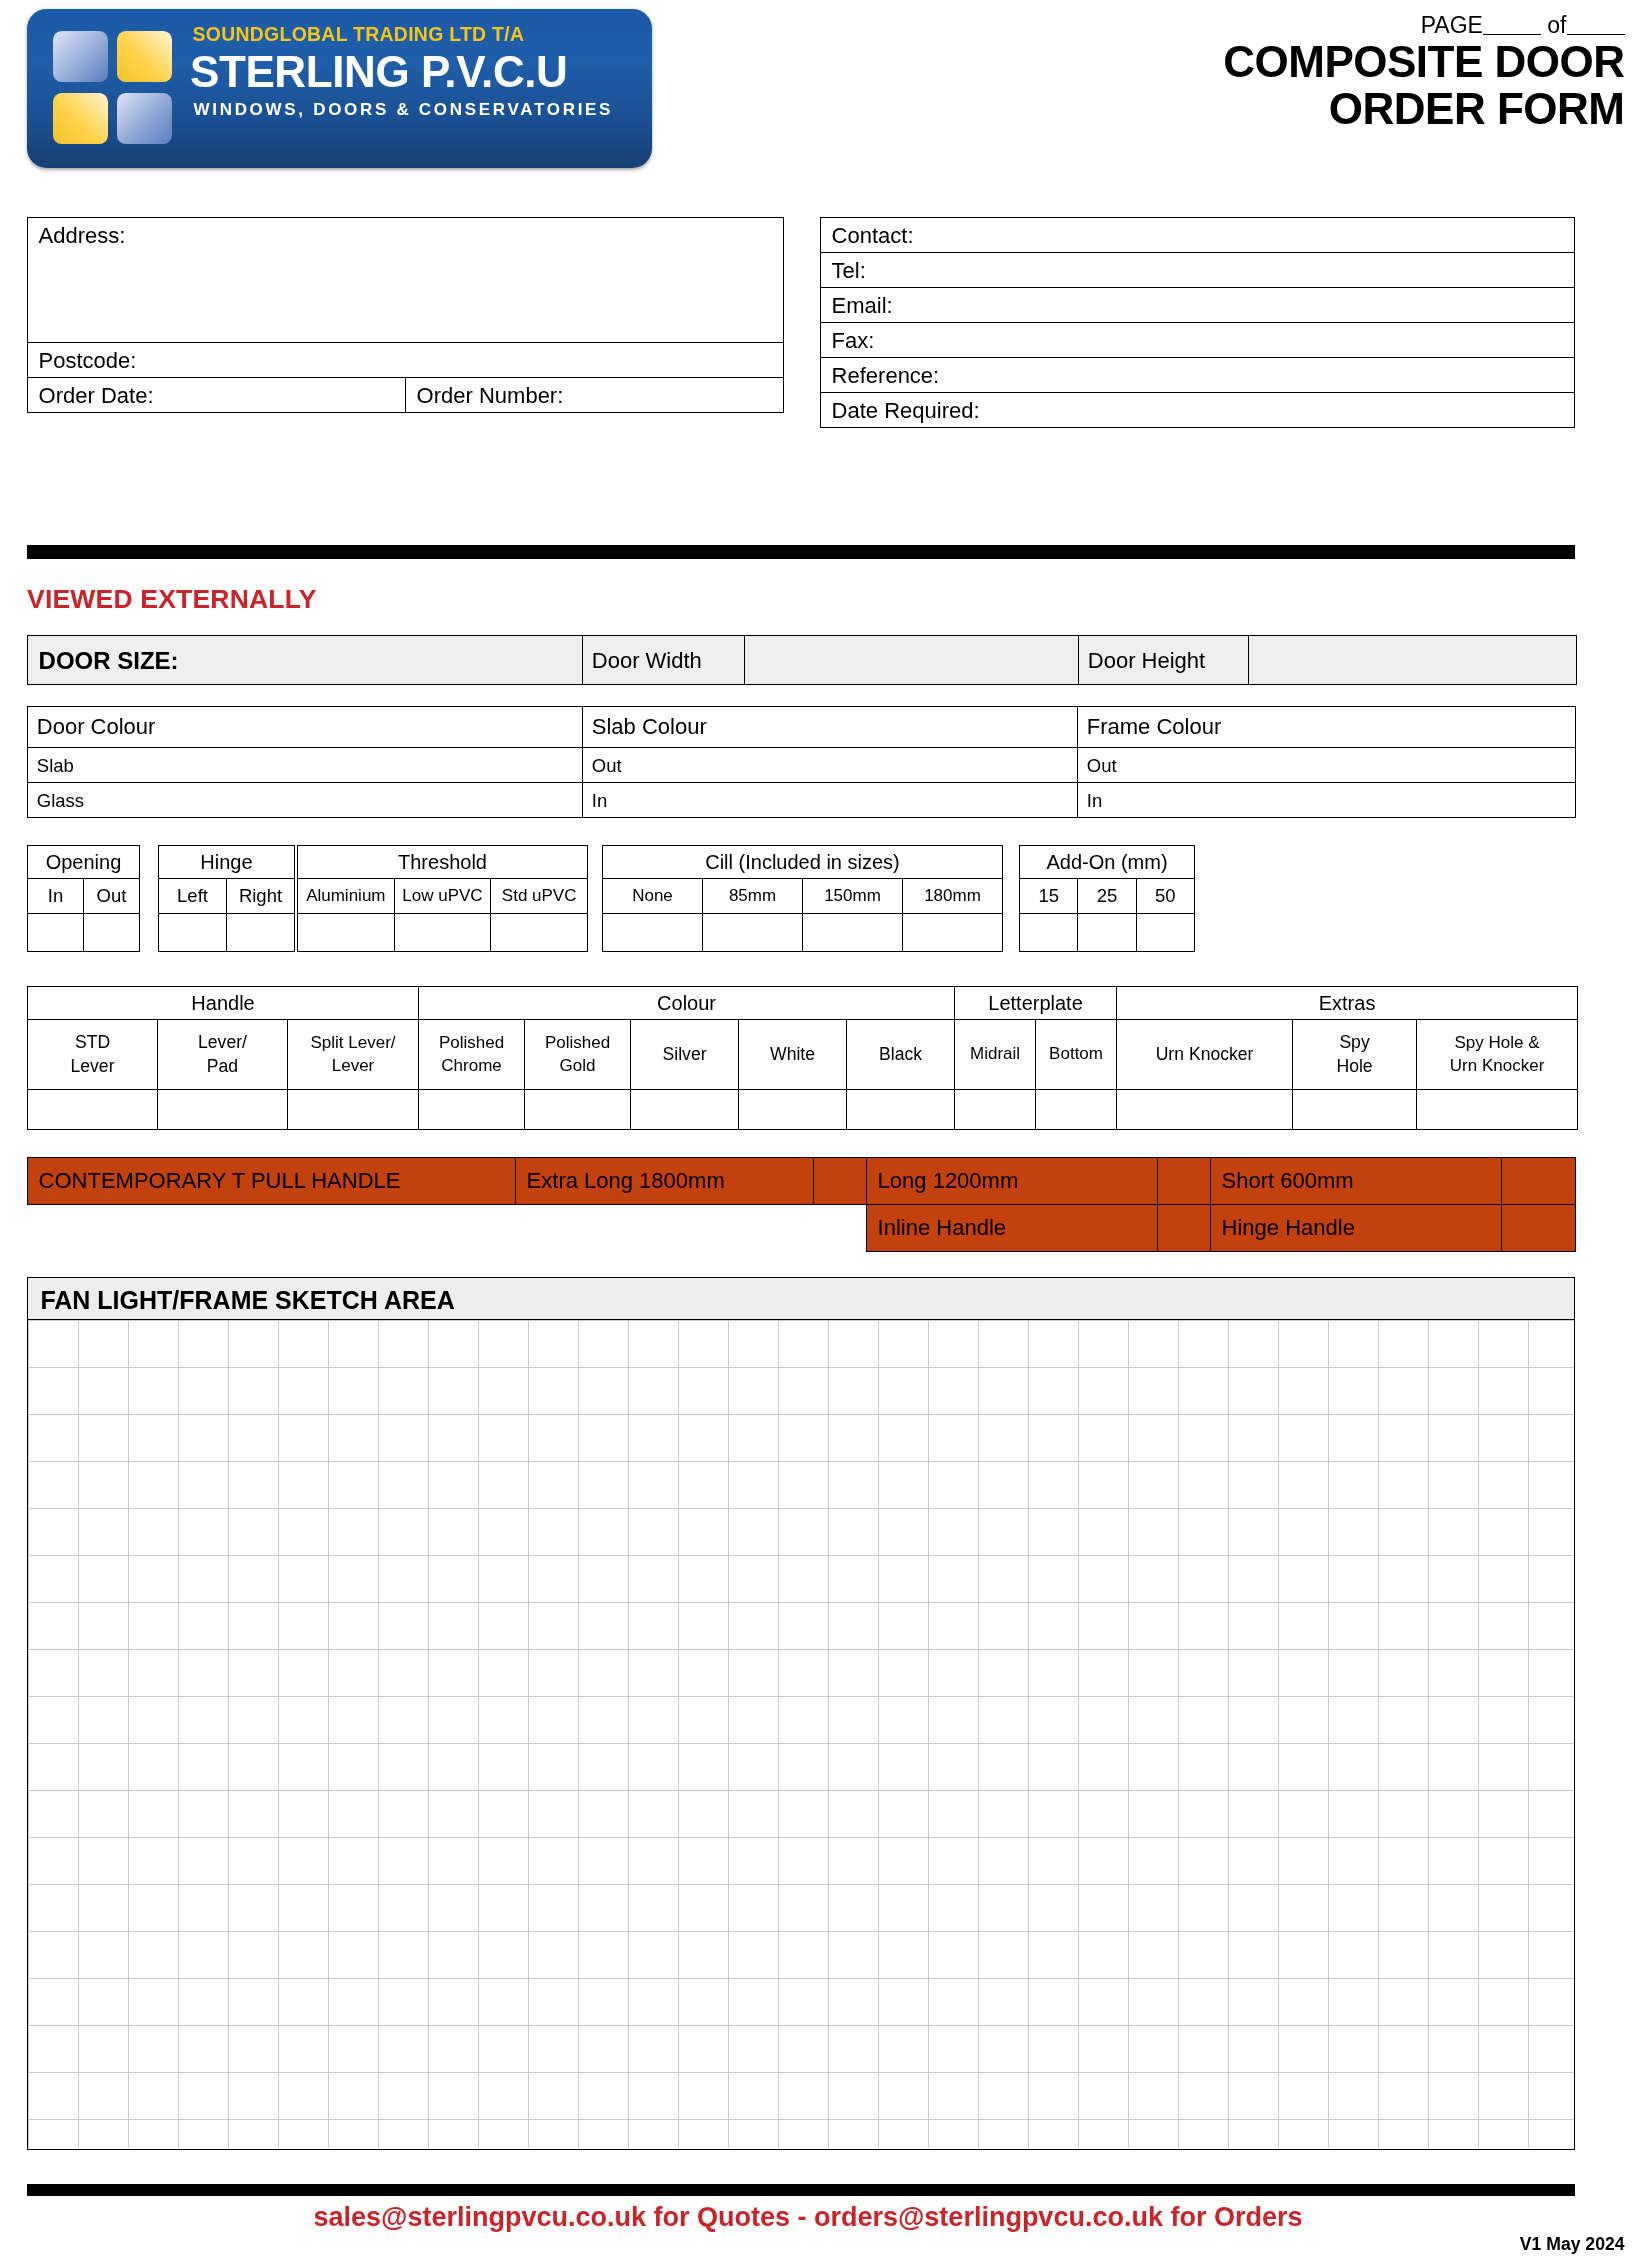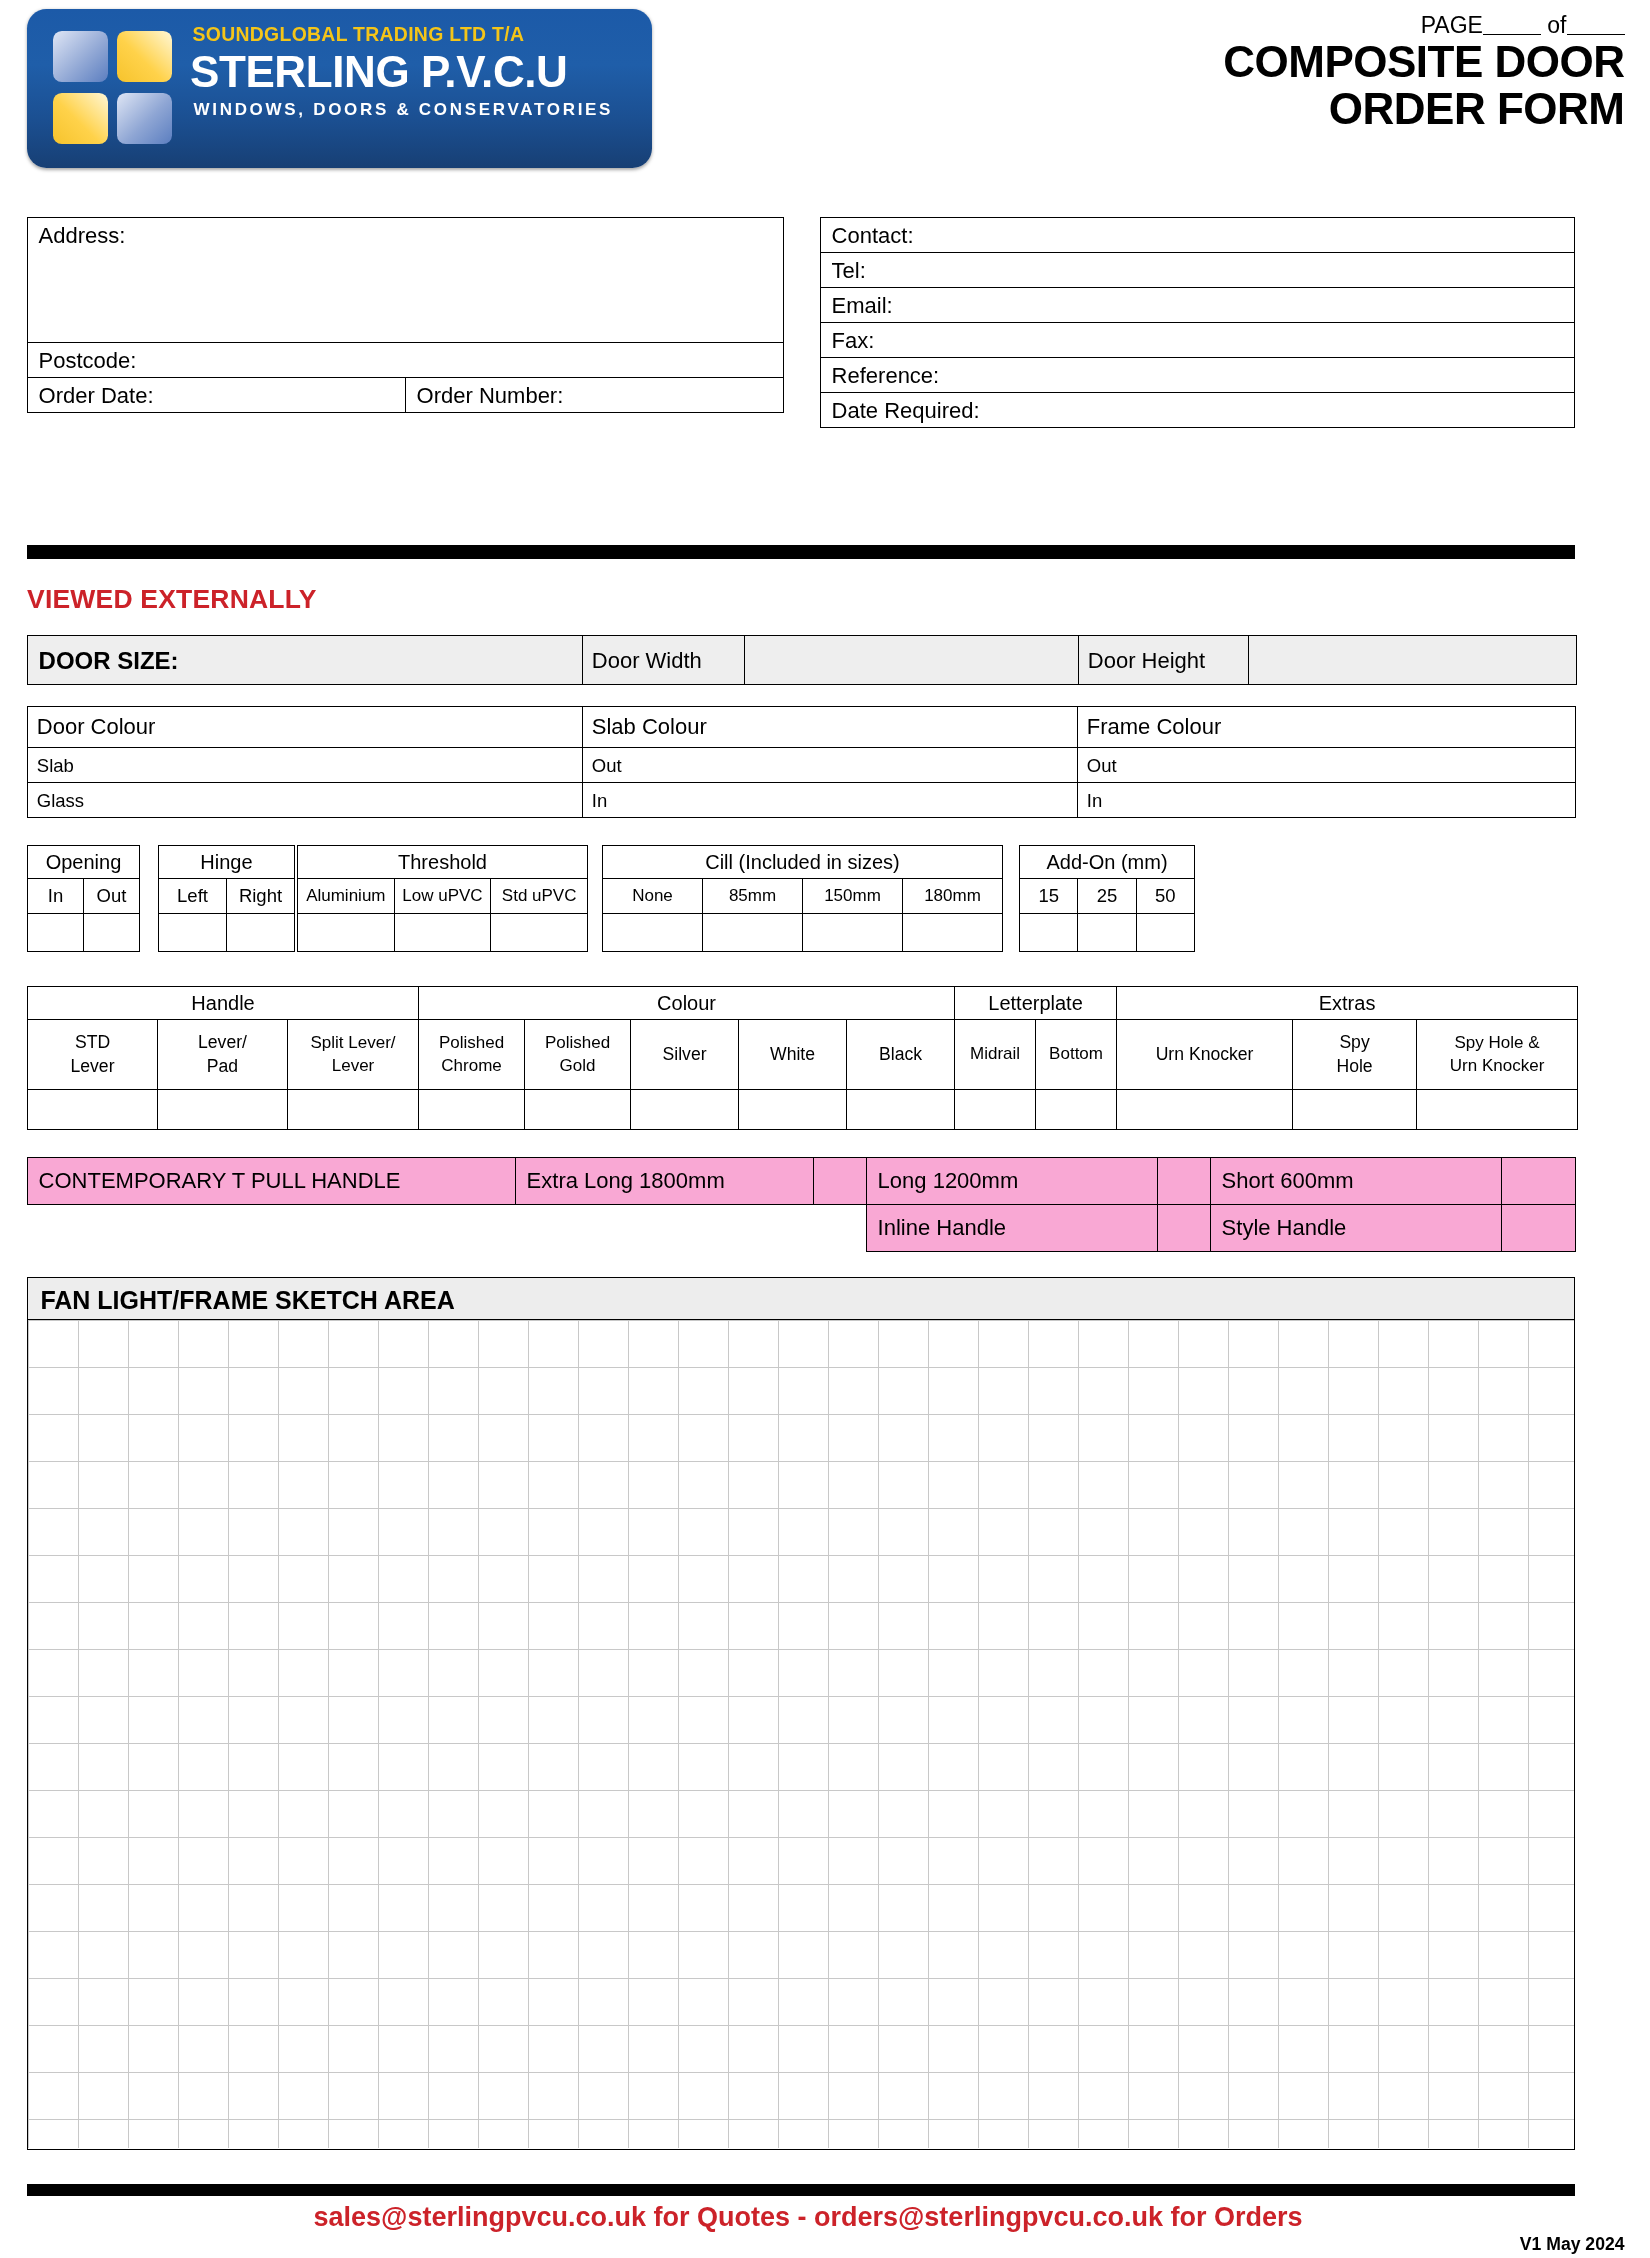--- a/index.html
+++ b/index.html
@@ -237,21 +237,21 @@
 
   
   .tpull {
     position: absolute;
     left: 27px; top: 1157px;
     width: 1548px;
   }
   .tpull table { width: 1548px; border-collapse: collapse; table-layout: fixed; }
   .tpull td {
     border: 1.8px solid #000;
-    background: #f9a8d4;
+    background: #c2410c;
     height: 46px;
     font-size: 22px;
     padding: 0 0 0 10.6px;
     white-space: nowrap;
   }
   .tpull td.empty-nb { border: 0; background: transparent; }
 
   
   .sketch {
     position: absolute;
@@ -662,21 +662,21 @@
         <td></td>
         <td>Short 600mm</td>
         <td></td>
       </tr>
       <tr>
         <td class="empty-nb"></td>
         <td class="empty-nb"></td>
         <td class="empty-nb"></td>
         <td>Inline Handle</td>
         <td></td>
-        <td>Style Handle</td>
+        <td>Hinge Handle</td>
         <td></td>
       </tr>
     </tbody>
       </table>
   </div>
 
   <div class="sketch">
     <div class="sketch-head">FAN LIGHT/FRAME SKETCH AREA</div>
     <div class="sketch-grid"></div>
   </div>

